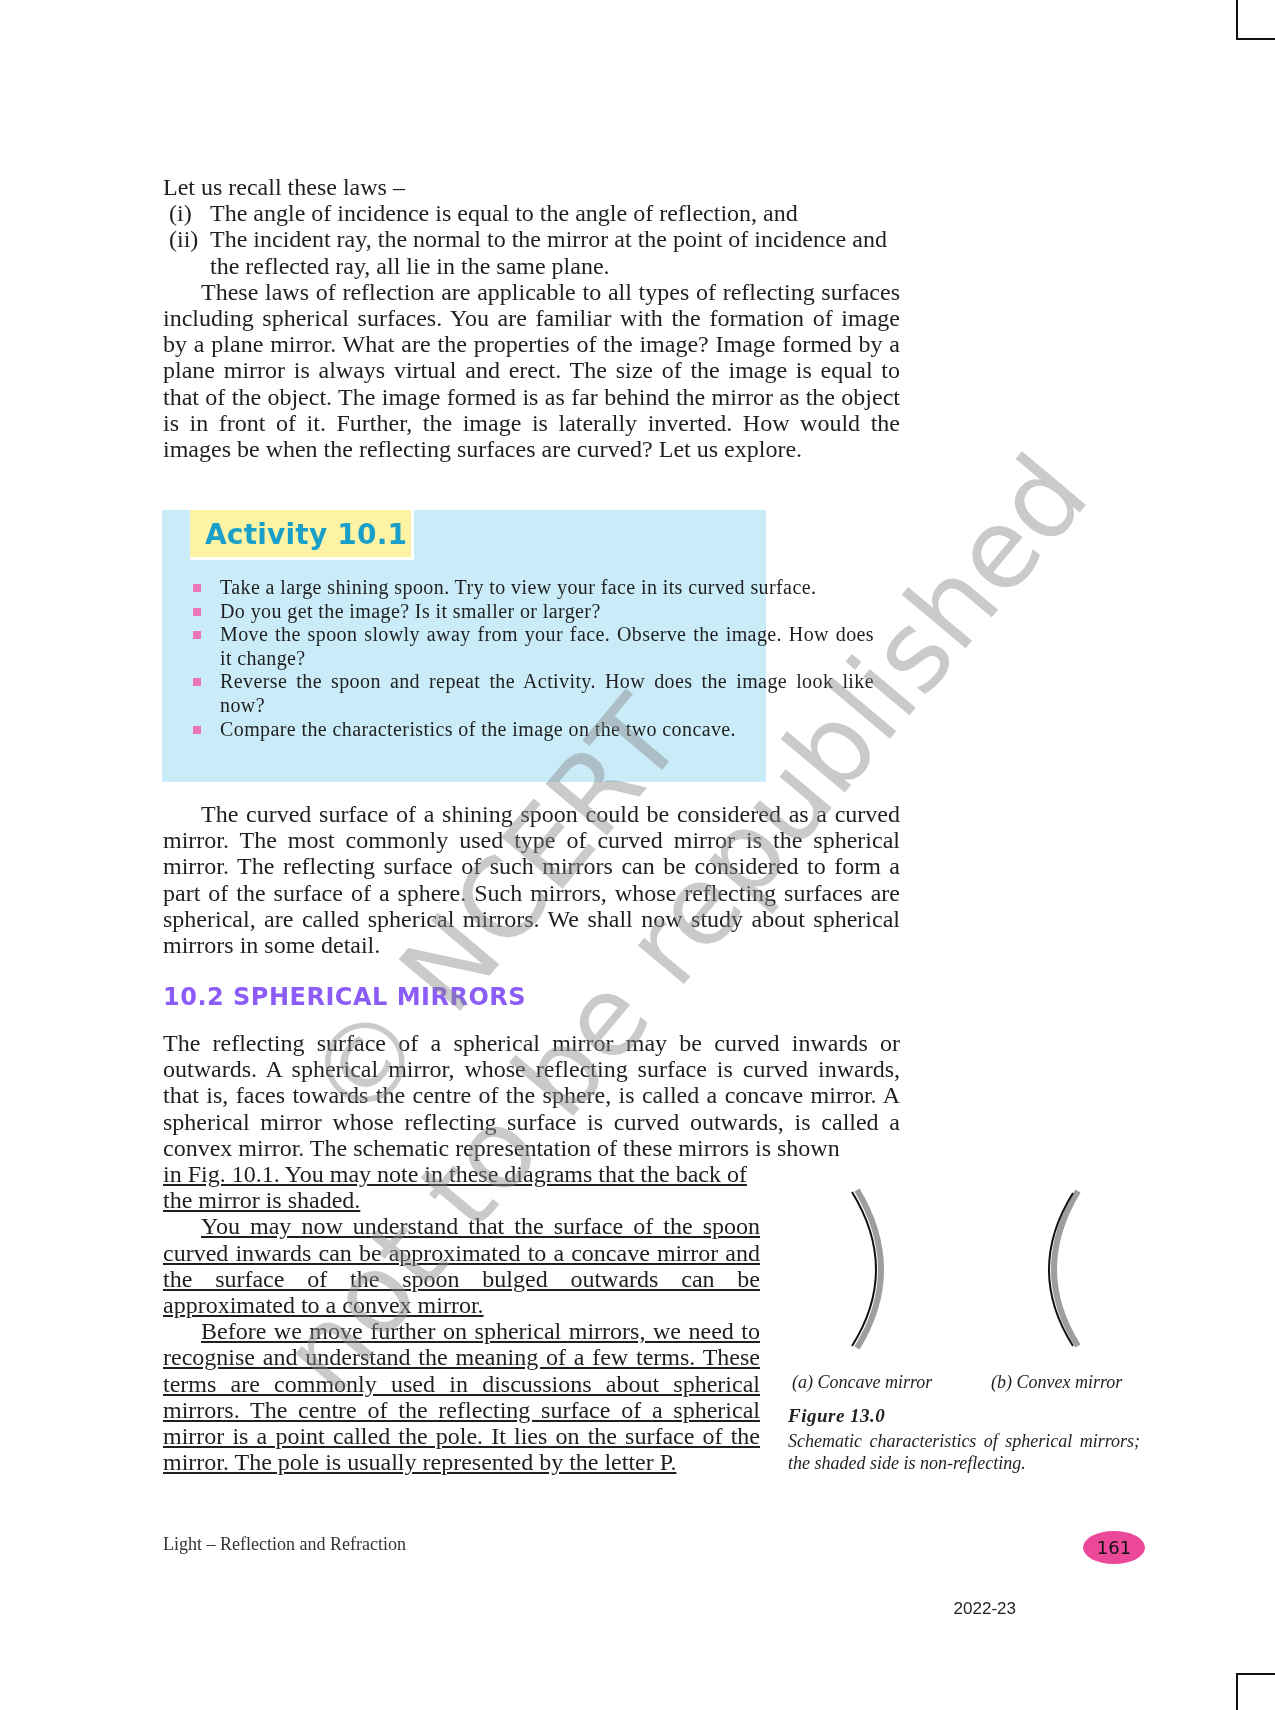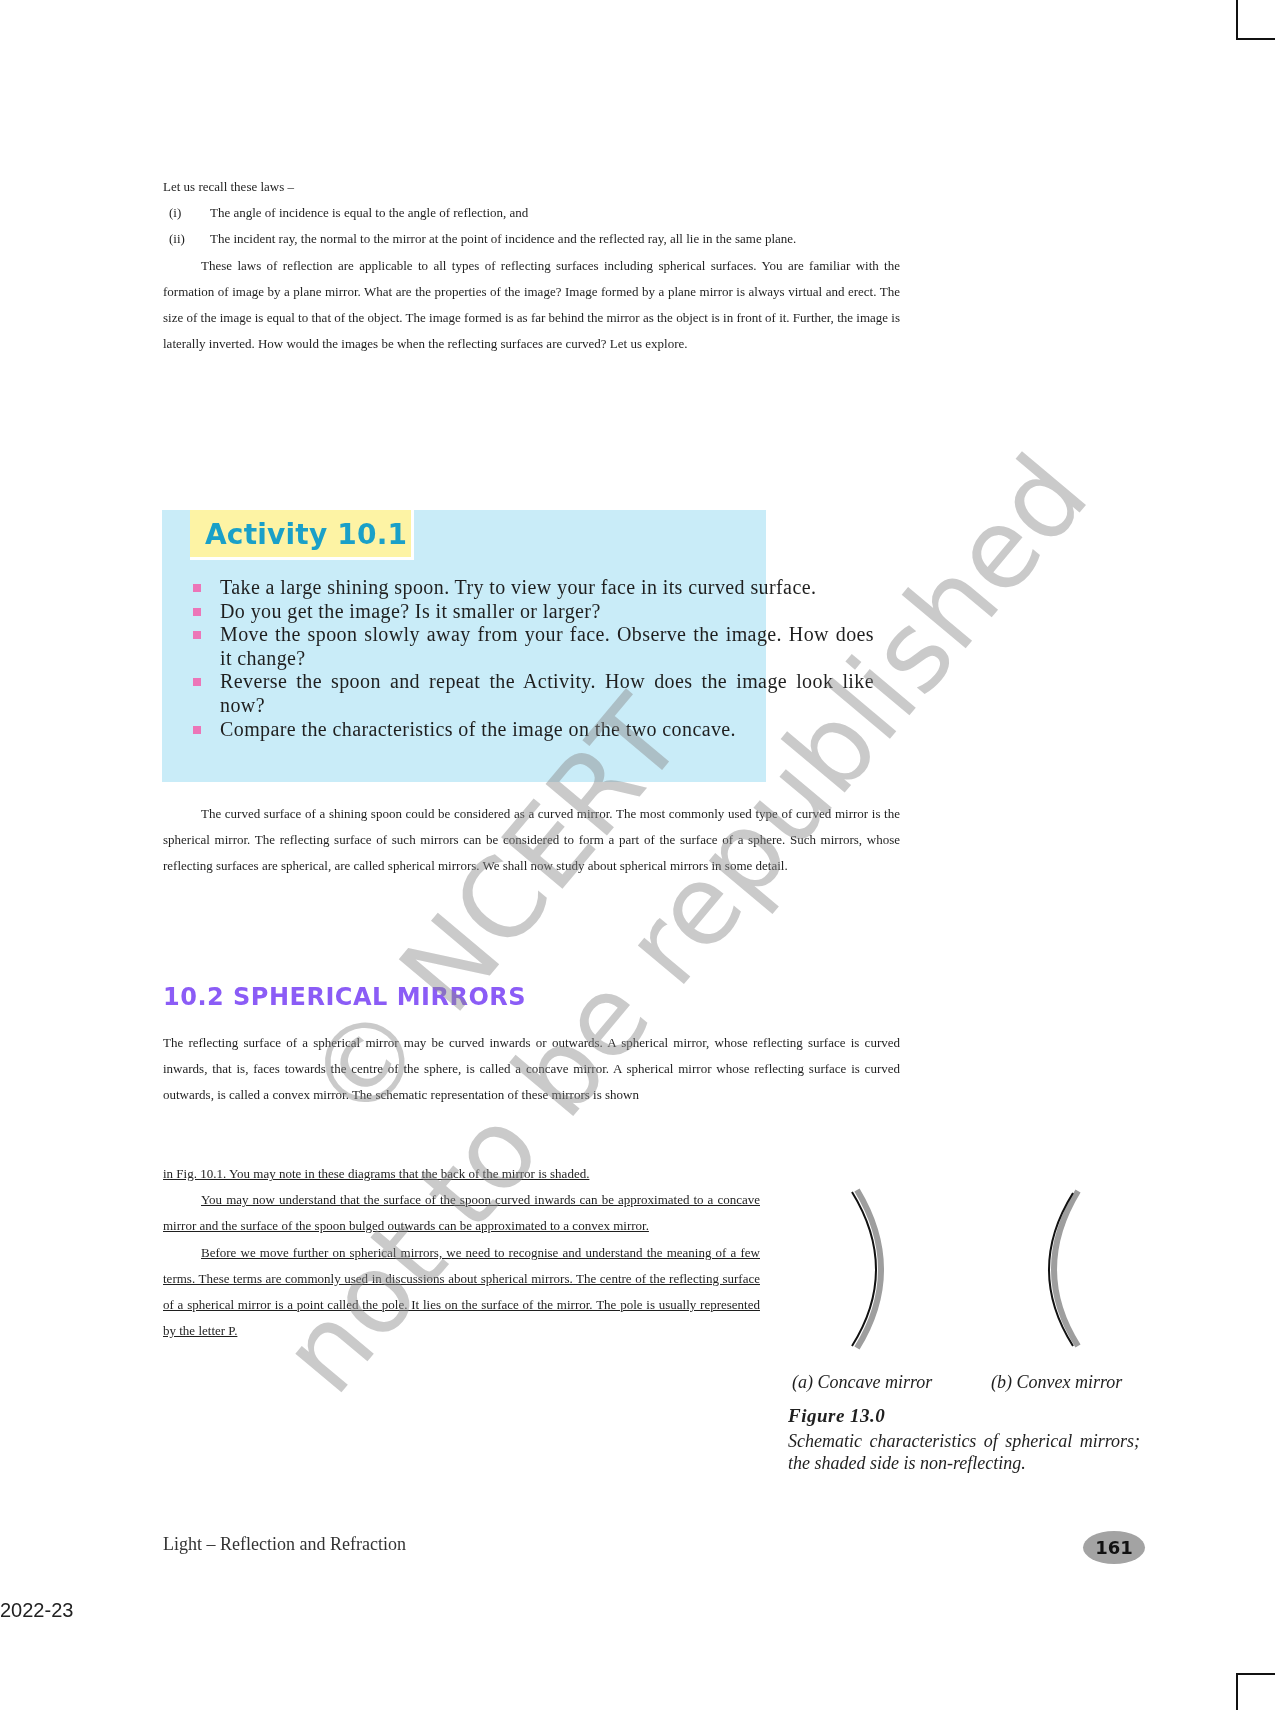--- a/index.html
+++ b/index.html
@@ -6,21 +6,21 @@
   body {
     width: 1275px; height: 1710px; position: relative; overflow: hidden;
     background: #ffffff; color: #1f1f1f;
     font-family: "Liberation Serif", "DejaVu Serif", serif;
   }
   .crop-tl { position: absolute; left: 1236px; top: 0; width: 40px; height: 38px;
     border-left: 2px solid #111; border-bottom: 2px solid #111; }
   .crop-bl { position: absolute; left: 1236px; top: 1673px; width: 40px; height: 40px;
     border-left: 2px solid #111; border-top: 2px solid #111; }
 
-  .col { position: absolute; left: 163px; width: 737px; font-size: 13px; line-height: 26.2px; }
+  .col { position: absolute; left: 163px; width: 737px; font-size: 24px; line-height: 26.2px; }
   p { margin: 0; text-align: justify; }
   .indent { text-indent: 38px; }
 
   .law { display: flex; }
   .law .num { width: 47px; flex: none; text-align: left; padding-left: 6px; box-sizing: border-box; }
   .law .txt { flex: 1; text-align: left; }
 
   .activity { position: absolute; left: 162px; top: 510px; width: 604px; height: 272px; background: #c9ecf8; }
   .act-title { position: absolute; left: 28px; top: 0; width: 224px; height: 50px; background: #fdf3a4;
     border-right: 3px solid #fff; border-bottom: 3px solid #fff;
@@ -36,24 +36,24 @@
 
   .fig { position: absolute; left: 780px; top: 1180px; width: 380px; height: 300px; }
   .fig-caption-a, .fig-caption-b { position: absolute; top: 192px; font-style: italic; font-size: 18px; }
   .fig-caption-a { left: 12px; }
   .fig-caption-b { left: 211px; }
   .fig-label { position: absolute; left: 8px; top: 225px; font-weight: bold; font-style: italic; font-size: 19px; letter-spacing: 0.5px; }
   .fig-desc { position: absolute; left: 8px; top: 250px; width: 352px; font-style: italic; font-size: 18px; line-height: 22px; text-align: justify; }
 
   .footer-title { position: absolute; left: 163px; top: 1534px; font-size: 18px; color: #333; }
   .page-num { position: absolute; left: 1083px; top: 1531px; width: 62px; height: 33px; border-radius: 50%;
-    background: #a3a3a3; font-family: "DejaVu Sans", sans-serif; font-weight: bold; font-size: 18px;
+    background: #ec4899; font-family: "DejaVu Sans", sans-serif; font-weight: normal; font-size: 18px;
     text-align: center; line-height: 33px; color: #111; }
-  .year { position: absolute; left: 0; width: 1016px; top: 1599px; text-align: left;
-    font-family: "Liberation Sans", sans-serif; font-size: 20px; color: #222; }
+  .year { position: absolute; left: 0; width: 1016px; top: 1599px; text-align: right;
+    font-family: "Liberation Sans", sans-serif; font-size: 17px; color: #222; }
 
   .watermark { position: absolute; left: 0; top: 0; width: 1275px; height: 1710px; pointer-events: none; }
 </style>
 </head>
 <body>
 
 <div class="crop-tl"></div>
 <div class="crop-bl"></div>
 
 <div class="col" style="top:174px;">

